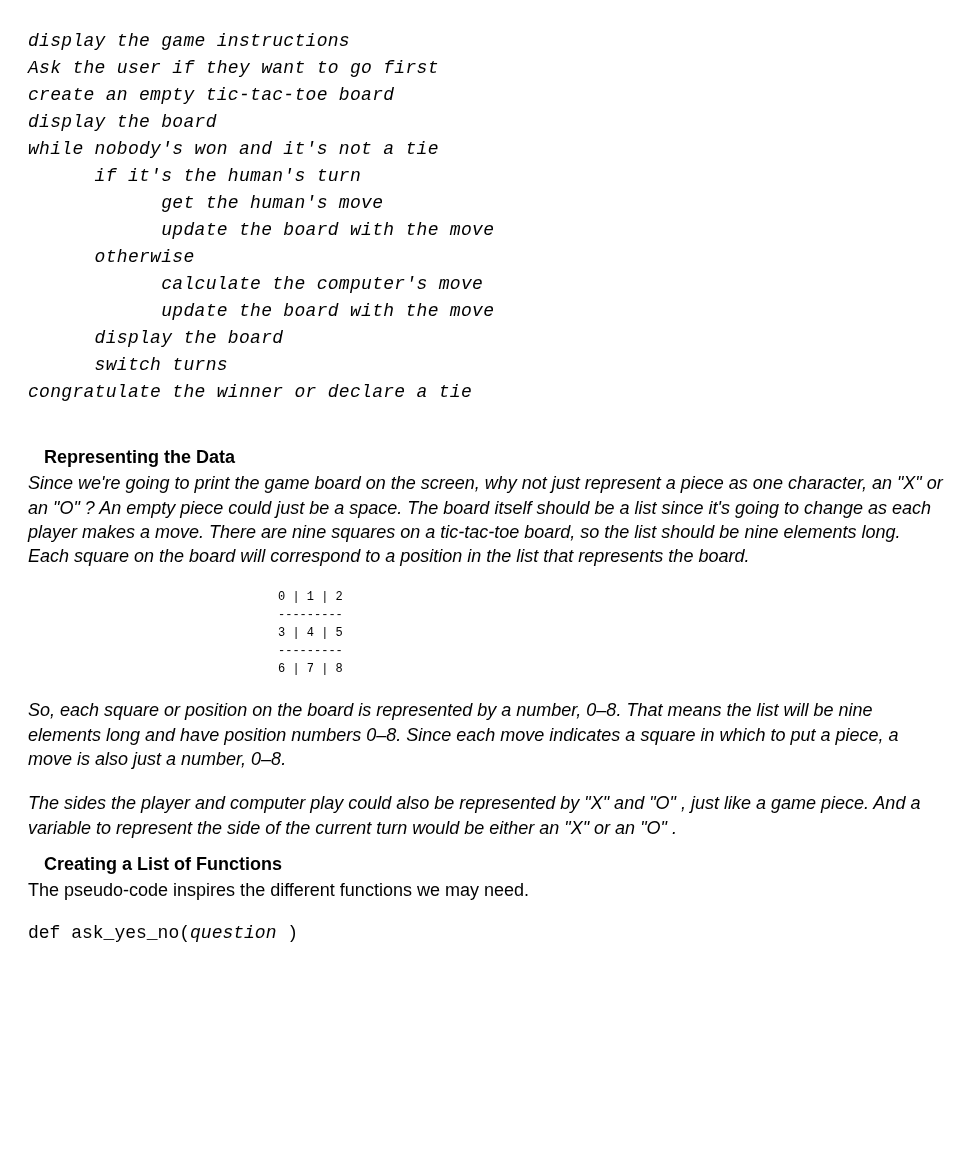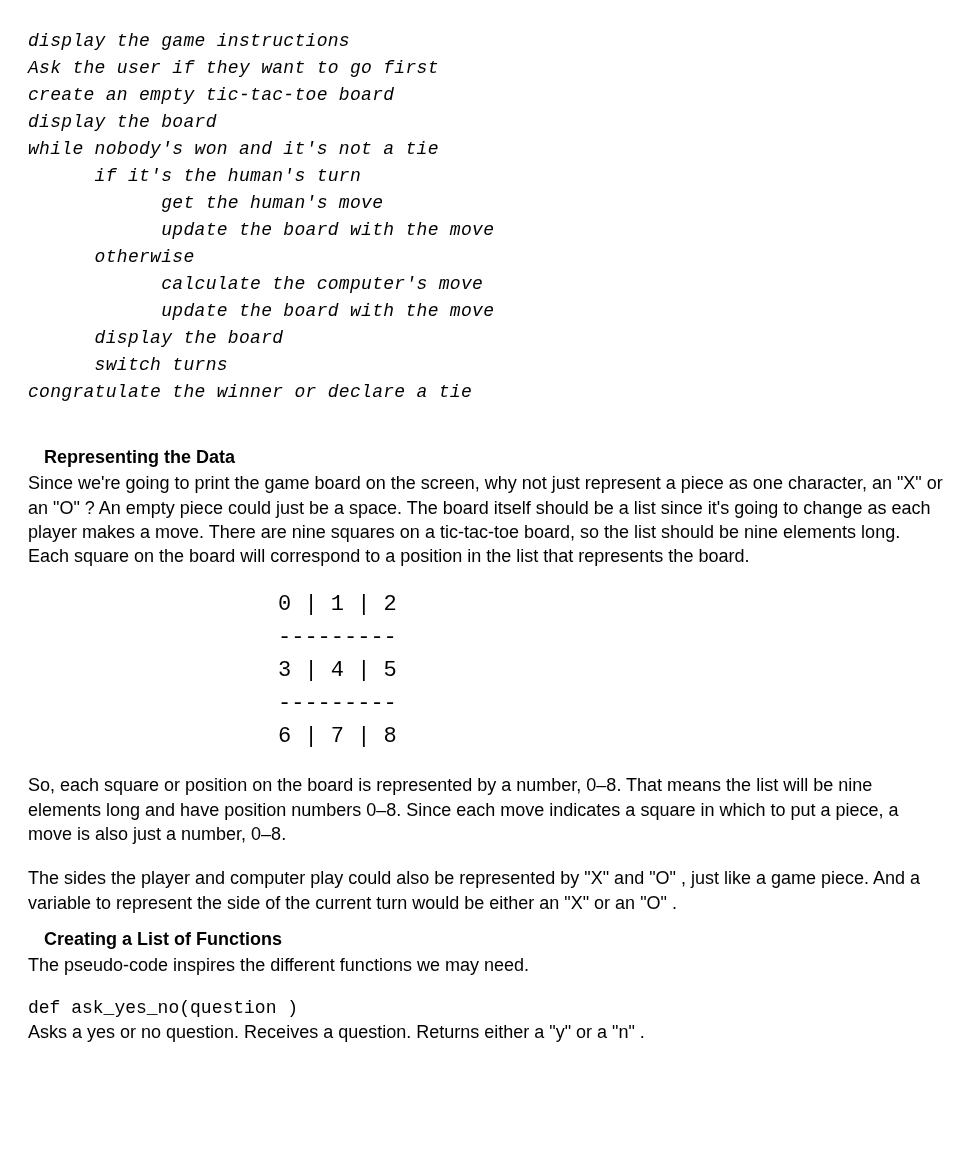--- a/index.html
+++ b/index.html
@@ -23,34 +23,36 @@
     letter-spacing: 0.3px;
   }
   h2.section {
     font-family: Arial, Helvetica, sans-serif;
     font-weight: bold;
     font-size: 18px;
     margin: 0 0 2px 16px;
   }
   p.body {
     margin: 0 0 20px 0;
+    font-style: italic;
   }
   p.body.last { margin-bottom: 12px; }
   p.tight { margin: 0; }
   pre.board {
     font-family: "Courier New", Courier, monospace;
-    font-size: 22px;
+    font-size: 12px;
     line-height: 1.5;
     margin: 6px 0 20px 0;
     white-space: pre;
     text-align: left;
     padding-left: 250px;
   }
   .mono-ital {
     font-family: "Courier New", Courier, monospace;
+    font-style: italic;
   }
   .func-block { margin: 0 0 18px 0; }
   .func-sig { font-family: "Courier New", Courier, monospace; font-size: 18px; }
   .func-desc { margin: 0; }
 </style>
 </head>
 <body>
 
 <pre class="pseudo">display the game instructions
 Ask the user if they want to go first
@@ -81,17 +83,16 @@
 <p class="body last">The sides the player and computer play could also be represented by "X" and "O" , just like a game piece. And a variable to represent the side of the current turn would be either an "X" or an "O" .</p>
 
 <h2 class="section">Creating a List of Functions</h2>
 <p class="tight">The pseudo-code inspires the different functions we may need.</p>
 
 <div class="func-block">
 </div>
 
 <div class="func-block">
   <div class="func-sig"><span>def ask_yes_no(</span><span class="mono-ital">question</span><span> )</span></div>
-  <p class="func-desc">Asks a yes or no question. Receives a question. Returns either a "y" or a "n" .</p>
 </div>
 
 <div class="func-block" style="margin-bottom:0;">
 </div>
 
 </body></html>

